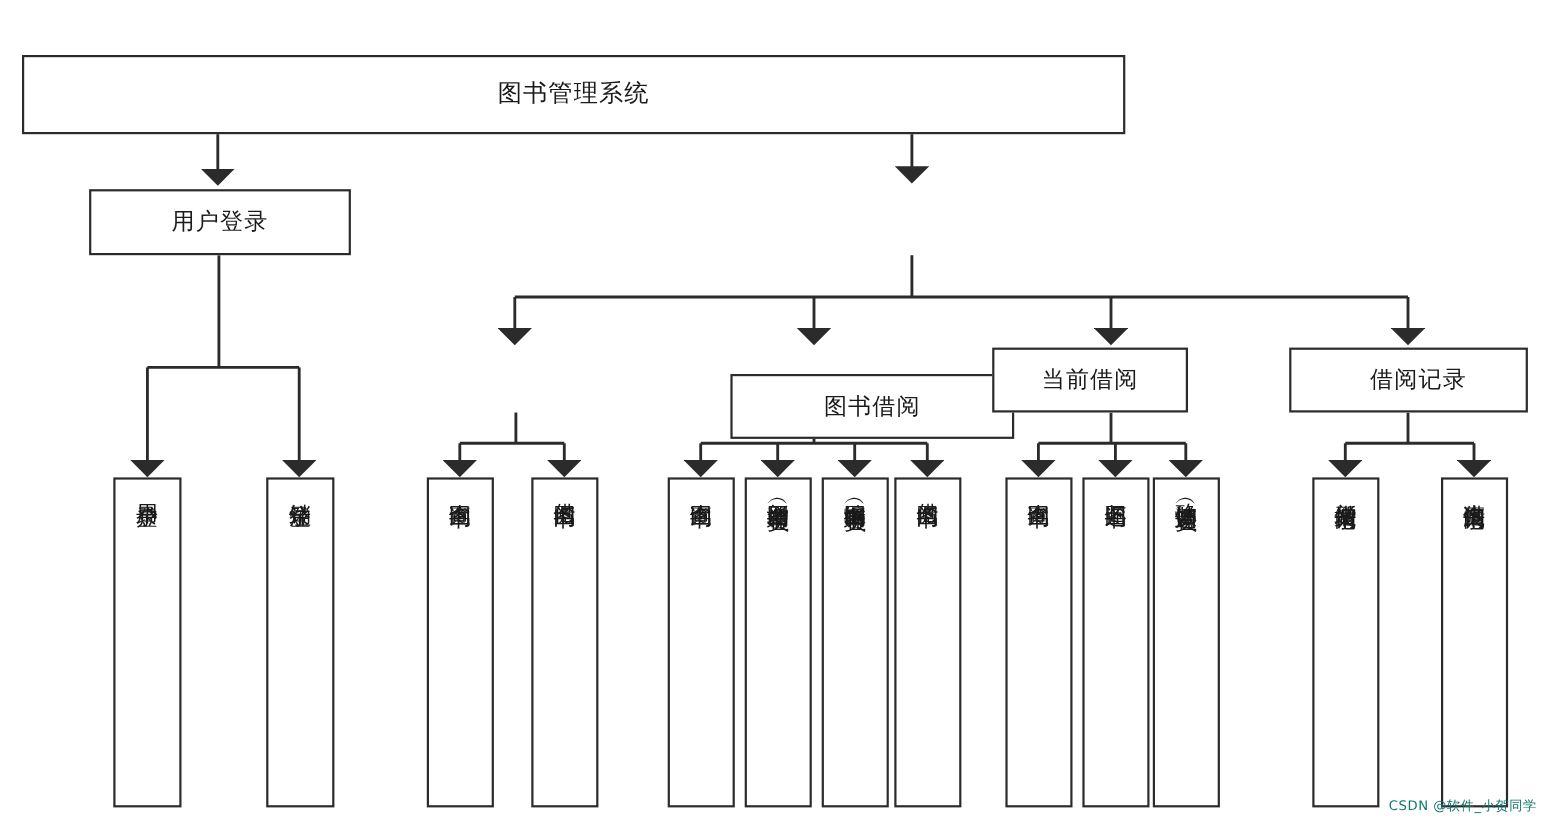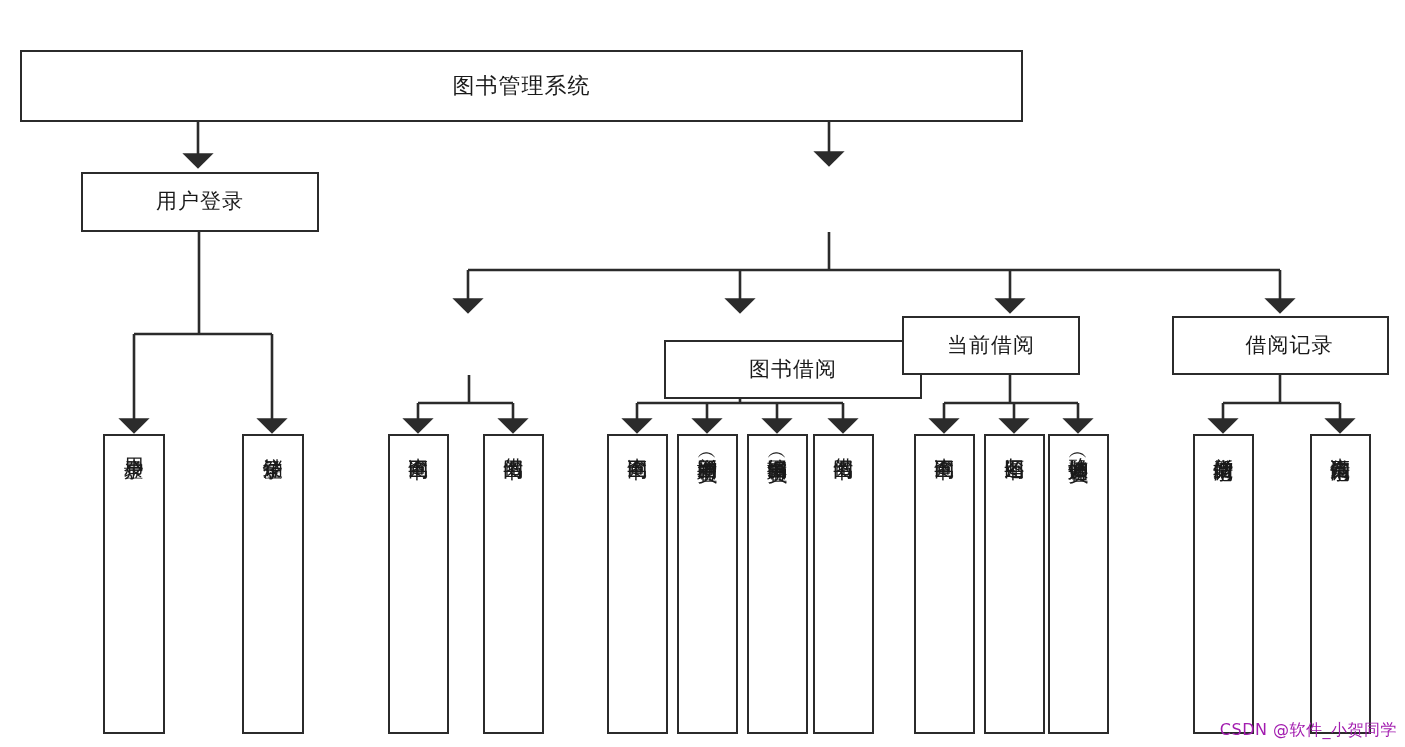--- a/index.html
+++ b/index.html
@@ -50,22 +50,22 @@
     writing-mode: vertical-rl;
     text-orientation: upright;
     white-space: nowrap;
     display: block;
   }
   .node-root { font-size: 22px; }
   .watermark {
     position: absolute;
     right: 8px;
     bottom: 6px;
-    font-size: 16px;
-    color: #a21caf;
+    font-size: 12px;
+    color: #0f766e;
     letter-spacing: 0.5px;
     white-space: nowrap;
     pointer-events: none;
   }
 </style>
 </head>
 <body>
 
 <div id="diagram-root">
 

